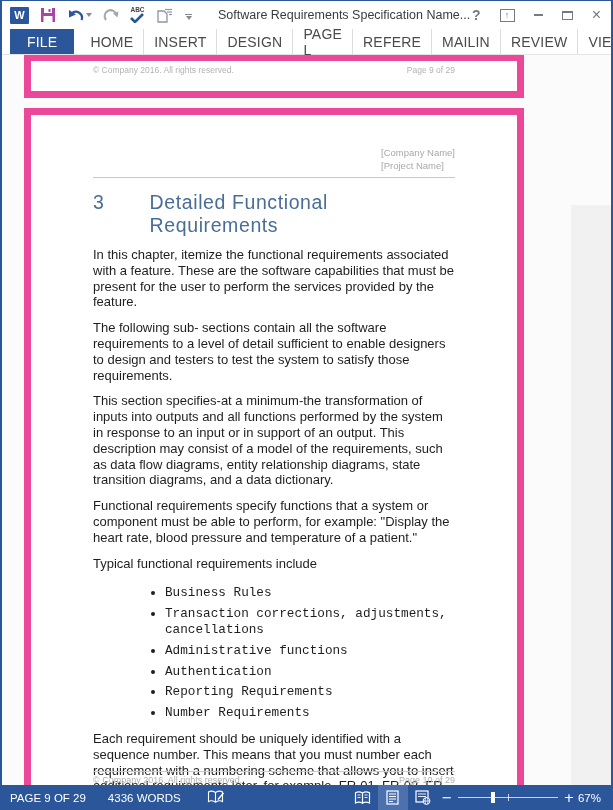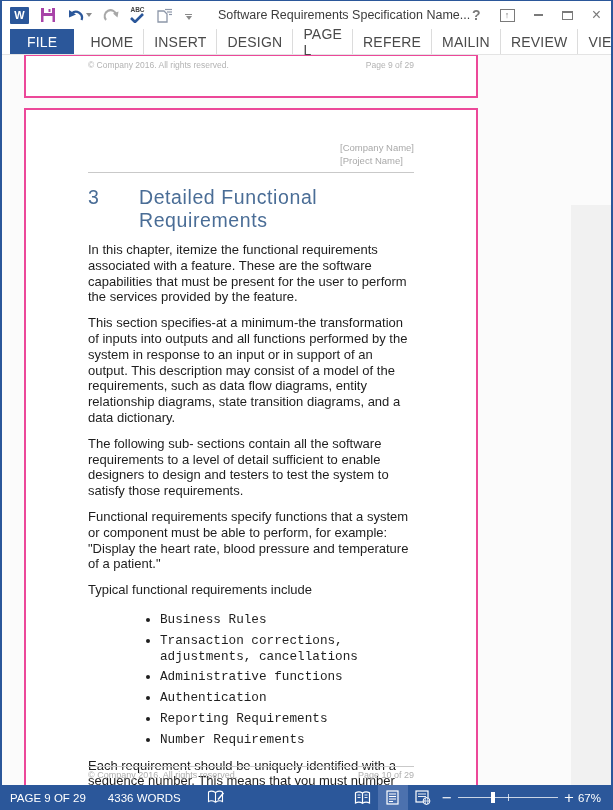--- a/index.html
+++ b/index.html
@@ -31,21 +31,21 @@
   .max-box { width:11px; height:9px; border:1px solid #7A7A7A; border-top:2px solid #7A7A7A; }
   .close-x { font-size:16px; color:#7A7A7A; line-height:1; }
   
   .tabrow { height:26px; background:#FFFFFF; display:flex; align-items:stretch; padding-left:8px; border-bottom:1px solid #E4E4E4; }
   .tab { display:flex; align-items:center; padding:0 10px; font-size:14px; color:#4A4A4A; letter-spacing:.2px; cursor:default; }
   .tab.file { background:#2B579A; color:#fff; padding:0 17px; margin-right:6px; }
   .tab.sep { border-right:1px solid #DCDCDC; }
   
   .canvas { position:relative; height:730px; background:#FBFBFB; overflow:hidden; }
   .scroll-track { position:absolute; right:0; top:150px; bottom:0; width:40px; background:#F1F1F1; }
-  .page { position:absolute; left:22px; width:454px; background:#fff; border:2px solid #ec4899; }
+  .page { position:absolute; left:22px; width:500px; background:#fff; border:7px solid #ec4899; }
   .page-prev { top:-1px; height:44px; padding:4px 62px 0; }
   .page-main { top:53px; height:700px; padding:32px 62px 0; }
   .ghost-row { display:flex; justify-content:space-between; font-size:8.5px; color:#B3B3B3; }
   .doc-header { display:flex; justify-content:flex-end; font-size:9.5px; line-height:12.5px; color:#A9A9A9; border-bottom:1px solid #C9C9C9; padding-bottom:5px; }
   .doc-header .right { text-align:right; }
   .h1 { display:flex; margin-top:13px; color:#4A6D96; font-size:19.5px; letter-spacing:.6px; font-weight:400; }
   .h1 .num { width:58px; }
   .body-text { font-size:13px; line-height:15.8px; color:#1E1E1E; margin-top:10px; }
   ul.blist { margin:14px 0 4px 57px; padding-left:15px; }
   ul.blist li { font-size:12.7px; line-height:15.8px; color:#1E1E1E; margin-bottom:5px;font-family:Liberation Mono, monospace; }
@@ -160,22 +160,22 @@
         <div>[Project Name]</div>
       </div>
     </div>
 
     <div class="h1">
       <span class="num">3</span>
       <span>Detailed Functional Requirements</span>
     </div>
 
     <p class="body-text">In this chapter, itemize the functional requirements associated with a feature. These are the software capabilities that must be present for the user to perform the services provided by the feature.</p>
+    <p class="body-text">The following sub- sections contain all the software requirements to a level of detail sufficient to enable designers to design and testers to test the system to satisfy those requirements.</p>
     <p class="body-text">This section specifies-at a minimum-the transformation of inputs into outputs and all functions performed by the system in response to an input or in support of an output. This description may consist of a model of the requirements, such as data flow diagrams, entity relationship diagrams, state transition diagrams, and a data dictionary.</p>
-    <p class="body-text">The following sub- sections contain all the software requirements to a level of detail sufficient to enable designers to design and testers to test the system to satisfy those requirements.</p>
     <p class="body-text">Functional requirements specify functions that a system or component must be able to perform, for example: "Display the heart rate, blood pressure and temperature of a patient."</p>
     <p class="body-text">Typical functional requirements include</p>
 
     <ul class="blist">
       <li>Business Rules</li>
       <li>Transaction corrections, adjustments, cancellations</li>
       <li>Administrative functions</li>
       <li>Authentication</li>
       <li>Reporting Requirements</li>
       <li>Number Requirements</li>

